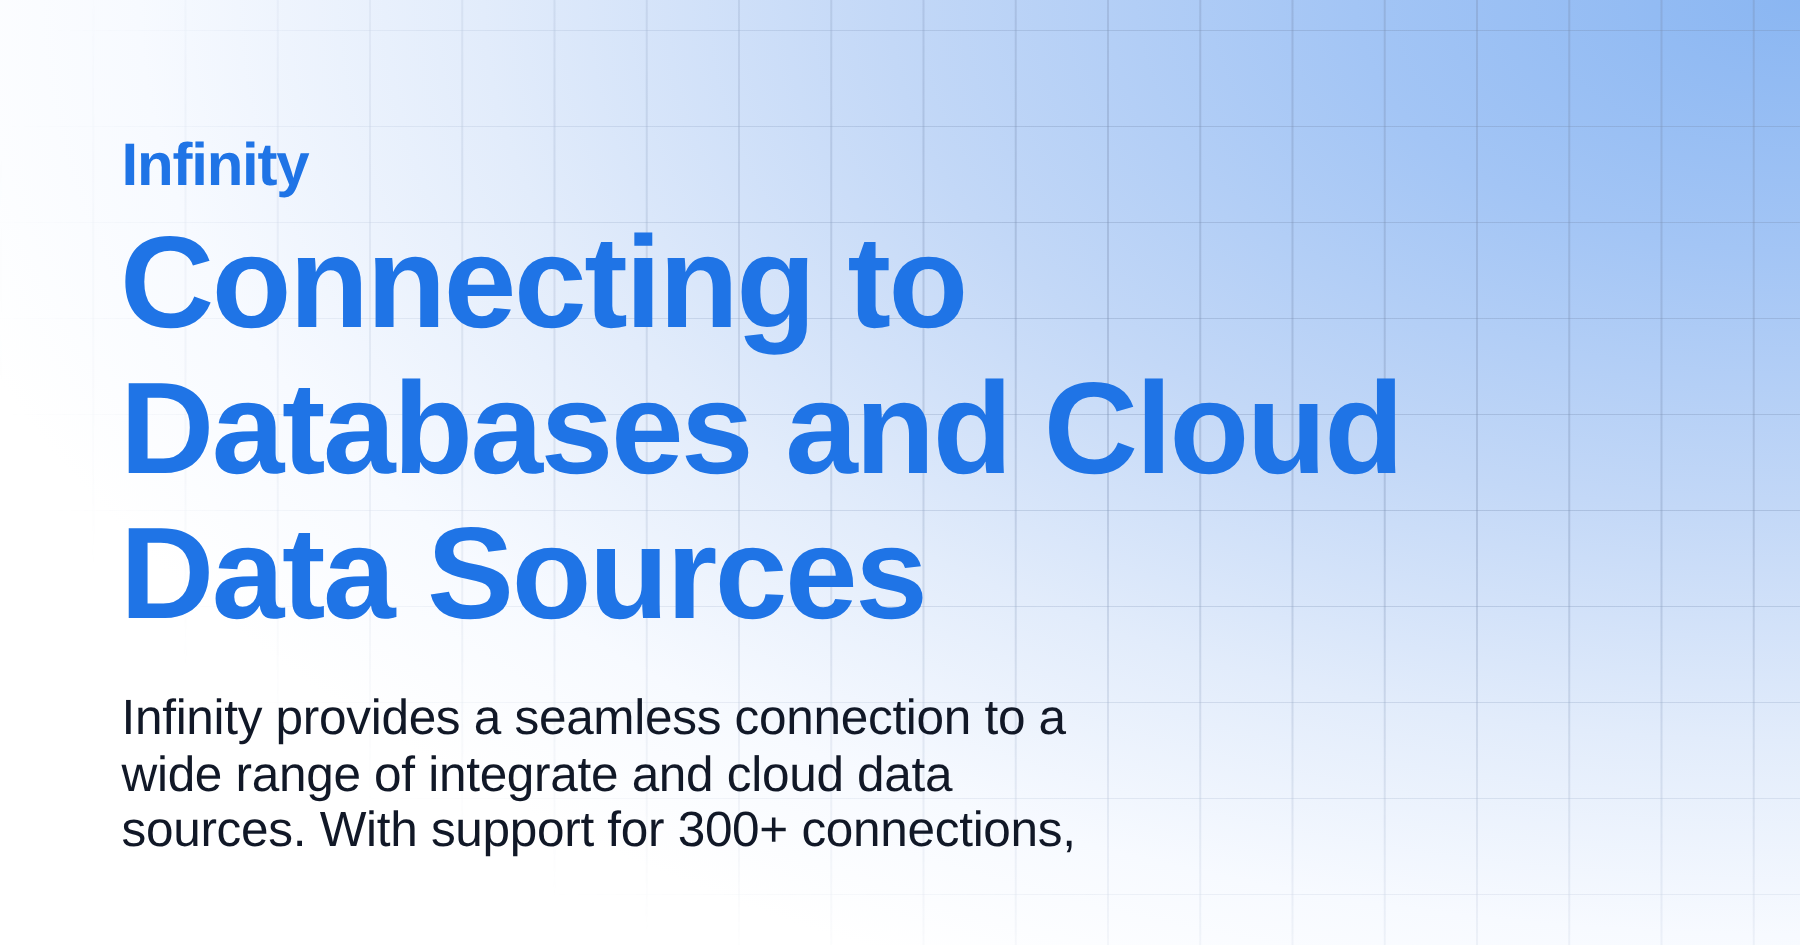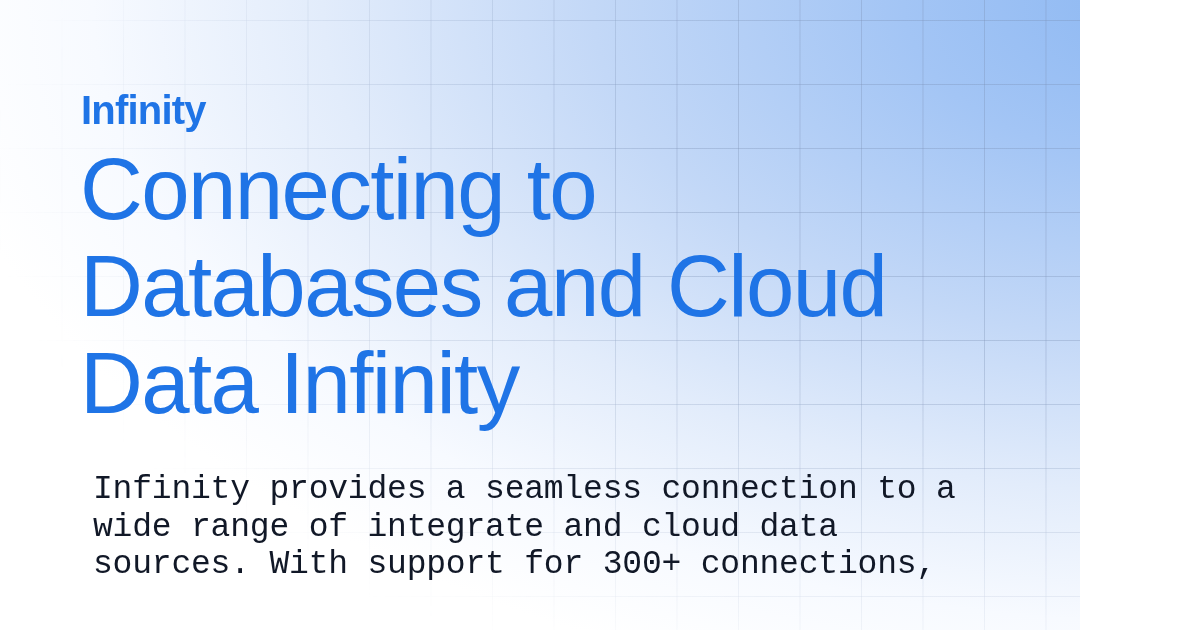--- a/index.html
+++ b/index.html
@@ -1,19 +1,19 @@
 <!DOCTYPE html>
 <html><head>
   <meta charset="utf-8">
   <style>
     html, body { margin: 0; padding: 0; }
     body { width: 1200px; height: 630px; overflow: hidden; background: #ffffff; }
     .card {
       position: relative;
-      width: 1080px; height: 630px; overflow: hidden;
+      width: 1200px; height: 630px; overflow: hidden;
       background:
         radial-gradient(ellipse 1350px 760px at 1200px 0px,
           #8ab6f2 0%, #a3c5f5 22%, #c3d8f7 45%, #e2ecfb 65%, #f7faff 82%, #ffffff 95%);
     }
     .grid {
       position: absolute; inset: 0;
       background-image:
         linear-gradient(to right, rgba(120,140,175,0.32) 1px, transparent 1px),
         linear-gradient(to bottom, rgba(120,140,175,0.32) 1px, transparent 1px);
       background-size: 61.5px 64px;
@@ -25,46 +25,46 @@
     .brand {
       position: absolute; left: 1px; top: 82px;
       font-family: "Liberation Sans", sans-serif;
       font-weight: 700; font-size: 40px; line-height: 56px;
       color: #1f74e6; letter-spacing: -0.8px;
     }
     .title {
       position: absolute; left: 0; top: 140px; width: 1100px;
       margin: 0;
       font-family: "Liberation Sans", sans-serif;
-      font-weight: 400; font-size: 87px; line-height: 97px;
+      font-weight: 700; font-size: 87px; line-height: 97px;
       color: #1f74e6; letter-spacing: -1.6px;
     }
     .title .line { display: block; white-space: nowrap; }
     .desc {
       position: absolute; left: 1px; top: 459px; width: 900px;
-      margin: 12px;
-      font-family: Liberation Mono, monospace;
+      margin: 0;
+      font-family: Liberation Sans, sans-serif;
       font-weight: 400; font-size: 33px; line-height: 37.5px;
       color: #111827; letter-spacing: -0.2px;
     }
     .desc .line { display: block; white-space: nowrap; }
   </style>
 </head>
 <body>
 
 <div class="card">
   <div class="grid"></div>
 
   <div class="content">
     <div class="brand">Infinity</div>
 
     <h1 class="title">
       <span class="line">Connecting to</span>
       <span class="line">Databases and Cloud</span>
-      <span class="line">Data Infinity</span>
+      <span class="line">Data Sources</span>
     </h1>
 
     <p class="desc">
       <span class="line">Infinity provides a seamless connection to a</span>
       <span class="line">wide range of integrate and cloud data</span>
       <span class="line">sources. With support for 300+ connections,</span>
     </p>
   </div>
 </div>
 

